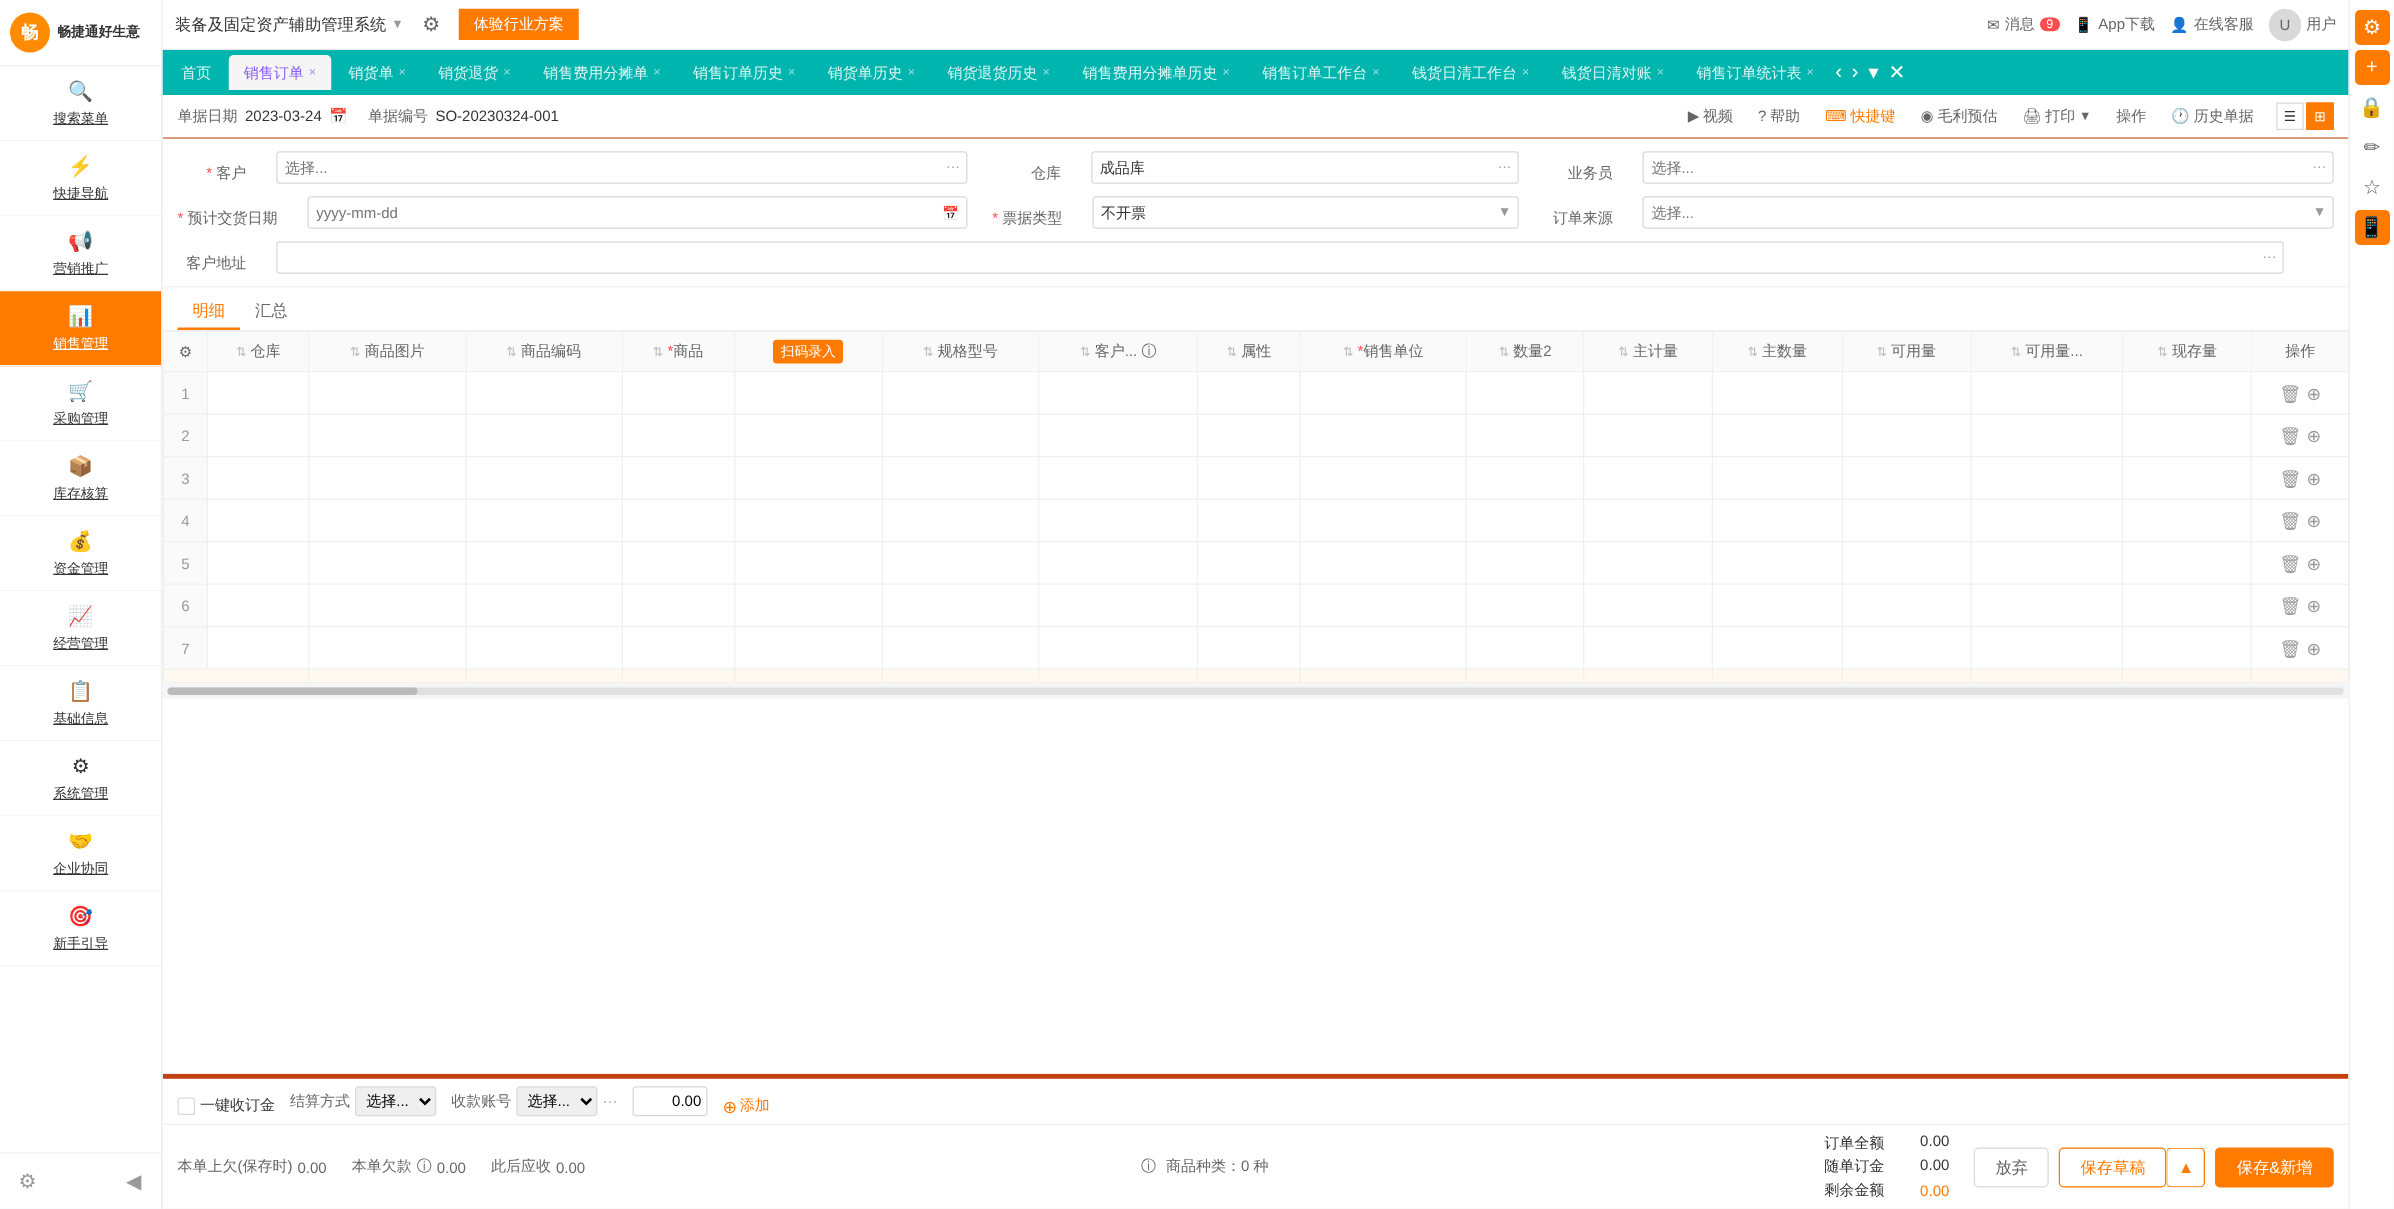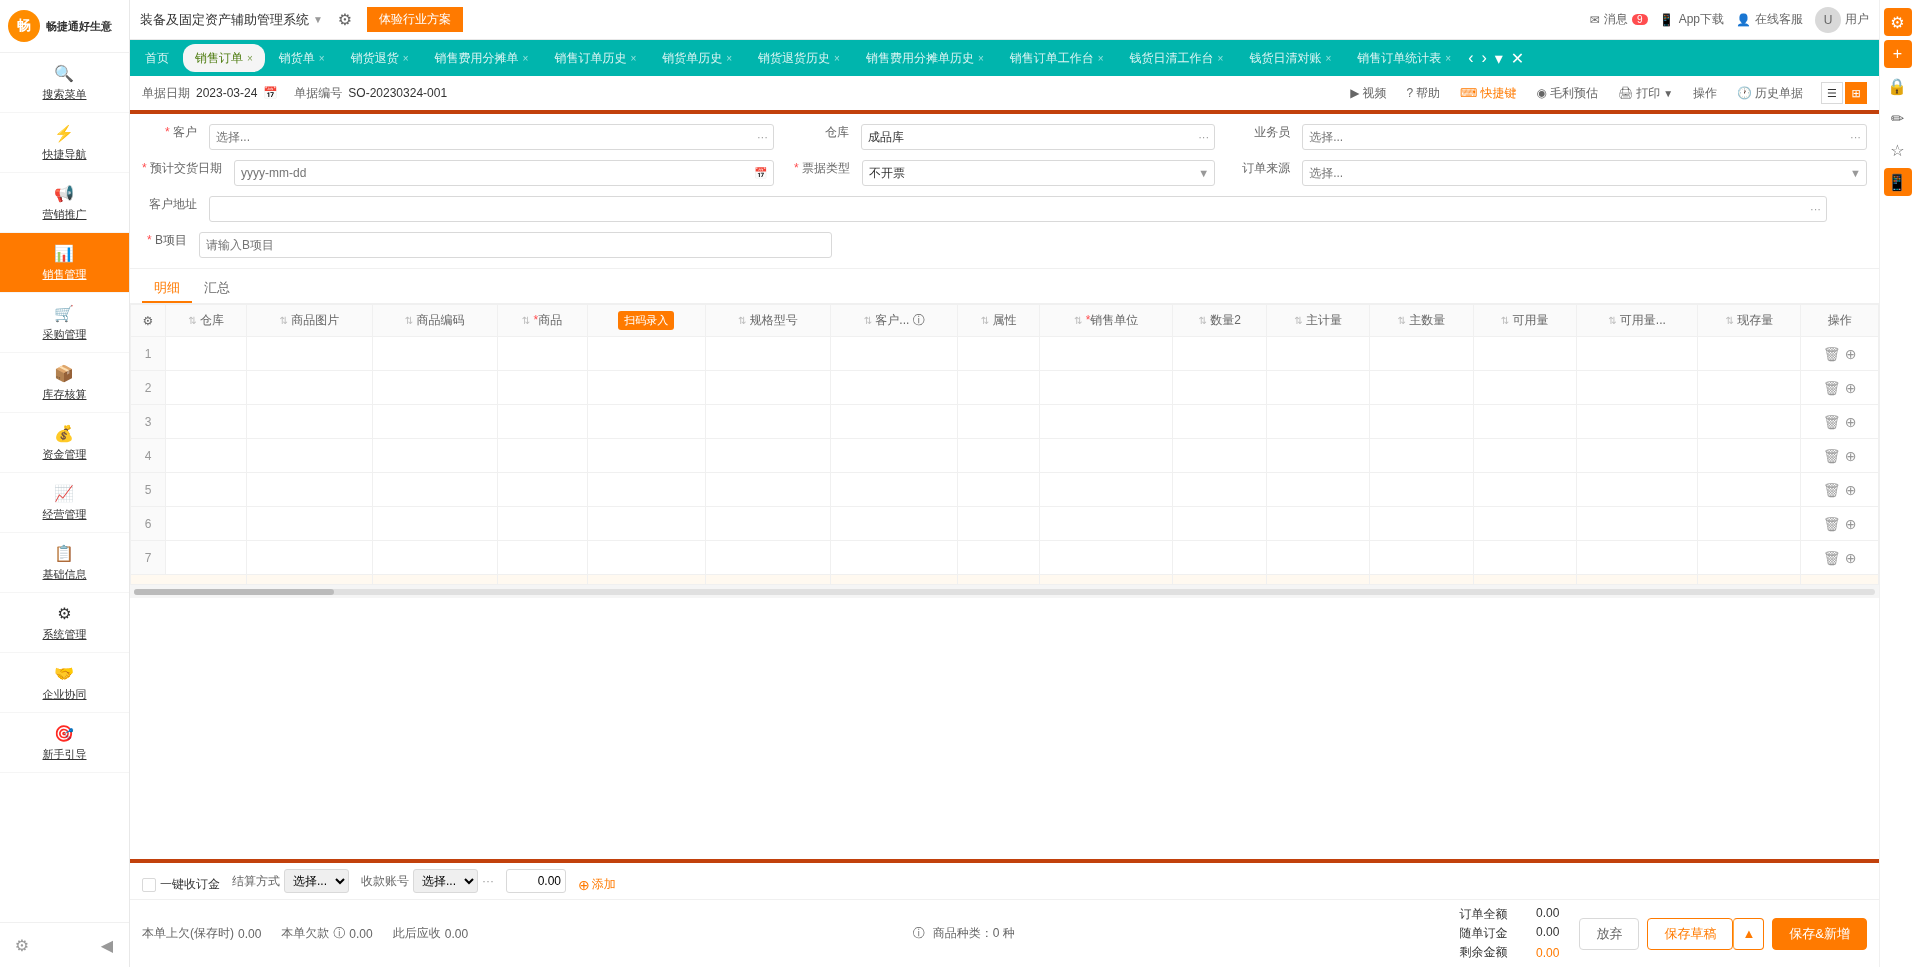--- a/index.html
+++ b/index.html
@@ -32,41 +32,41 @@
     .topbar-settings { width: 28px; height: 28px; display: flex; align-items: center; justify-content: center; cursor: pointer; color: #666; font-size: 16px; }
     .topbar-industry-btn { background: #ff7a00; color: white; border: none; padding: 4px 12px; border-radius: 0; cursor: pointer; font-size: 12px; }
     .topbar-right { margin-left: auto; display: flex; align-items: center; gap: 12px; }
     .topbar-right-item { display: flex; align-items: center; gap: 4px; cursor: pointer; color: #666; font-size: 12px; }
     .badge { background: #ff4d4f; color: white; border-radius: 8px; padding: 0 4px; font-size: 10px; min-width: 16px; text-align: center; }
     .user-avatar { width: 26px; height: 26px; background: #d9d9d9; border-radius: 50%; display: flex; align-items: center; justify-content: center; font-size: 12px; }
 
     
     .tabbar { height: 36px; background: #00b5ad; display: flex; align-items: center; padding: 0 2px; overflow: hidden; }
     .tab-item { height: 28px; padding: 0 12px; display: flex; align-items: center; gap: 4px; cursor: pointer; white-space: nowrap; font-size: 12px; color: rgba(255,255,255,0.85); border-radius: 4px 4px 0 0; margin: 0 1px; flex-shrink: 0; }
-    .tab-item.active { background: #f5f5f5; color: #4d7c0f; border-radius: 12px; }
+    .tab-item.active { background: #f5f5f5; color: #8b5cf6; }
     .tab-close { font-size: 10px; color: inherit; opacity: 0.7; }
     .tab-nav-btn { color: white; cursor: pointer; padding: 0 4px; font-size: 16px; display: flex; align-items: center; }
     .form-container { background: white; margin: 0; flex: 1; overflow: hidden; display: flex; flex-direction: column; }
 
     
-    .form-header { padding: 6px 12px; background: white; border-bottom: 4px solid #c2410c; display: flex; align-items: center; gap: 16px; }
+    .form-header { padding: 6px 12px; background: white; border-bottom: 1px solid #c2410c; display: flex; align-items: center; gap: 16px; }
     .form-header-field { display: flex; align-items: center; gap: 6px; font-size: 12px; }
     .form-header-label { color: #666; }
     .form-header-value { color: #333; font-weight: 500; }
     .form-header-actions { margin-left: auto; display: flex; align-items: center; gap: 8px; }
     .form-action-btn { display: flex; align-items: center; gap: 3px; color: #666; cursor: pointer; font-size: 12px; padding: 2px 6px; border-radius: 3px; }
     .form-action-btn.orange { color: #ff7a00; }
     .grid-icon-btn { width: 22px; height: 22px; border: 1px solid #d9d9d9; display: flex; align-items: center; justify-content: center; cursor: pointer; background: white; font-size: 11px; }
     .grid-icon-btn.active { background: #ff7a00; color: white; border-color: #ff7a00; }
 
     
     .form-fields { padding: 10px 12px; background: white; border-bottom: 1px solid #f0f0f0; }
     .form-row { display: flex; align-items: center; margin-bottom: 10px; gap: 0; }
     .form-row:last-child { margin-bottom: 0; }
-    .form-field { display: flex; align-items: flex-start; flex: 1; gap: 12px; }
+    .form-field { display: flex; align-items: flex-end; flex: 1; gap: 24px; }
     .form-field-label { color: #666; font-size: 12px; white-space: nowrap; min-width: 55px; text-align: right; }
     .form-field-label.required::before { content: '* '; color: #ff4d4f; }
     .form-input { flex: 1; height: 26px; border: 1px solid #d9d9d9; border-radius: 3px; padding: 0 6px; font-size: 12px; color: #999; outline: none; }
     .form-select { flex: 1; height: 26px; border: 1px solid #d9d9d9; border-radius: 3px; padding: 0 6px; font-size: 12px; color: #333; background: white; outline: none; appearance: none; cursor: pointer; }
     .form-input-wrap { flex: 1; display: flex; align-items: center; position: relative; }
     .form-input-wrap .form-input { flex: 1; }
     .form-input-suffix { position: absolute; right: 6px; color: #999; font-size: 11px; cursor: pointer; }
     .form-divider { width: 20px; }
 
     
@@ -388,26 +388,20 @@
               <span class="form-field-label">客户地址</span>
               <div class="form-input-wrap">
                 <input class="form-input" type="text" style="">
                 <span class="form-input-suffix">···</span>
               </div>
             </div>
             <div class="form-divider"></div>
             <div class="form-divider"></div>
           </div>
 
-          <div class="form-row">
-            <div class="form-field" style="flex:1.5;max-width:40%;">
-              <span class="form-field-label required" style="min-width:45px;">B项目</span>
-              <input class="form-input" type="text" placeholder="请输入B项目" style="">
-            </div>
-          </div>
         </div>
 
         <div class="detail-tabs">
           <div class="detail-tab active">明细</div>
           <div class="detail-tab">汇总</div>
         </div>
 
         <div class="table-wrap">
           <div class="table-container">
             <table class="data-table">

